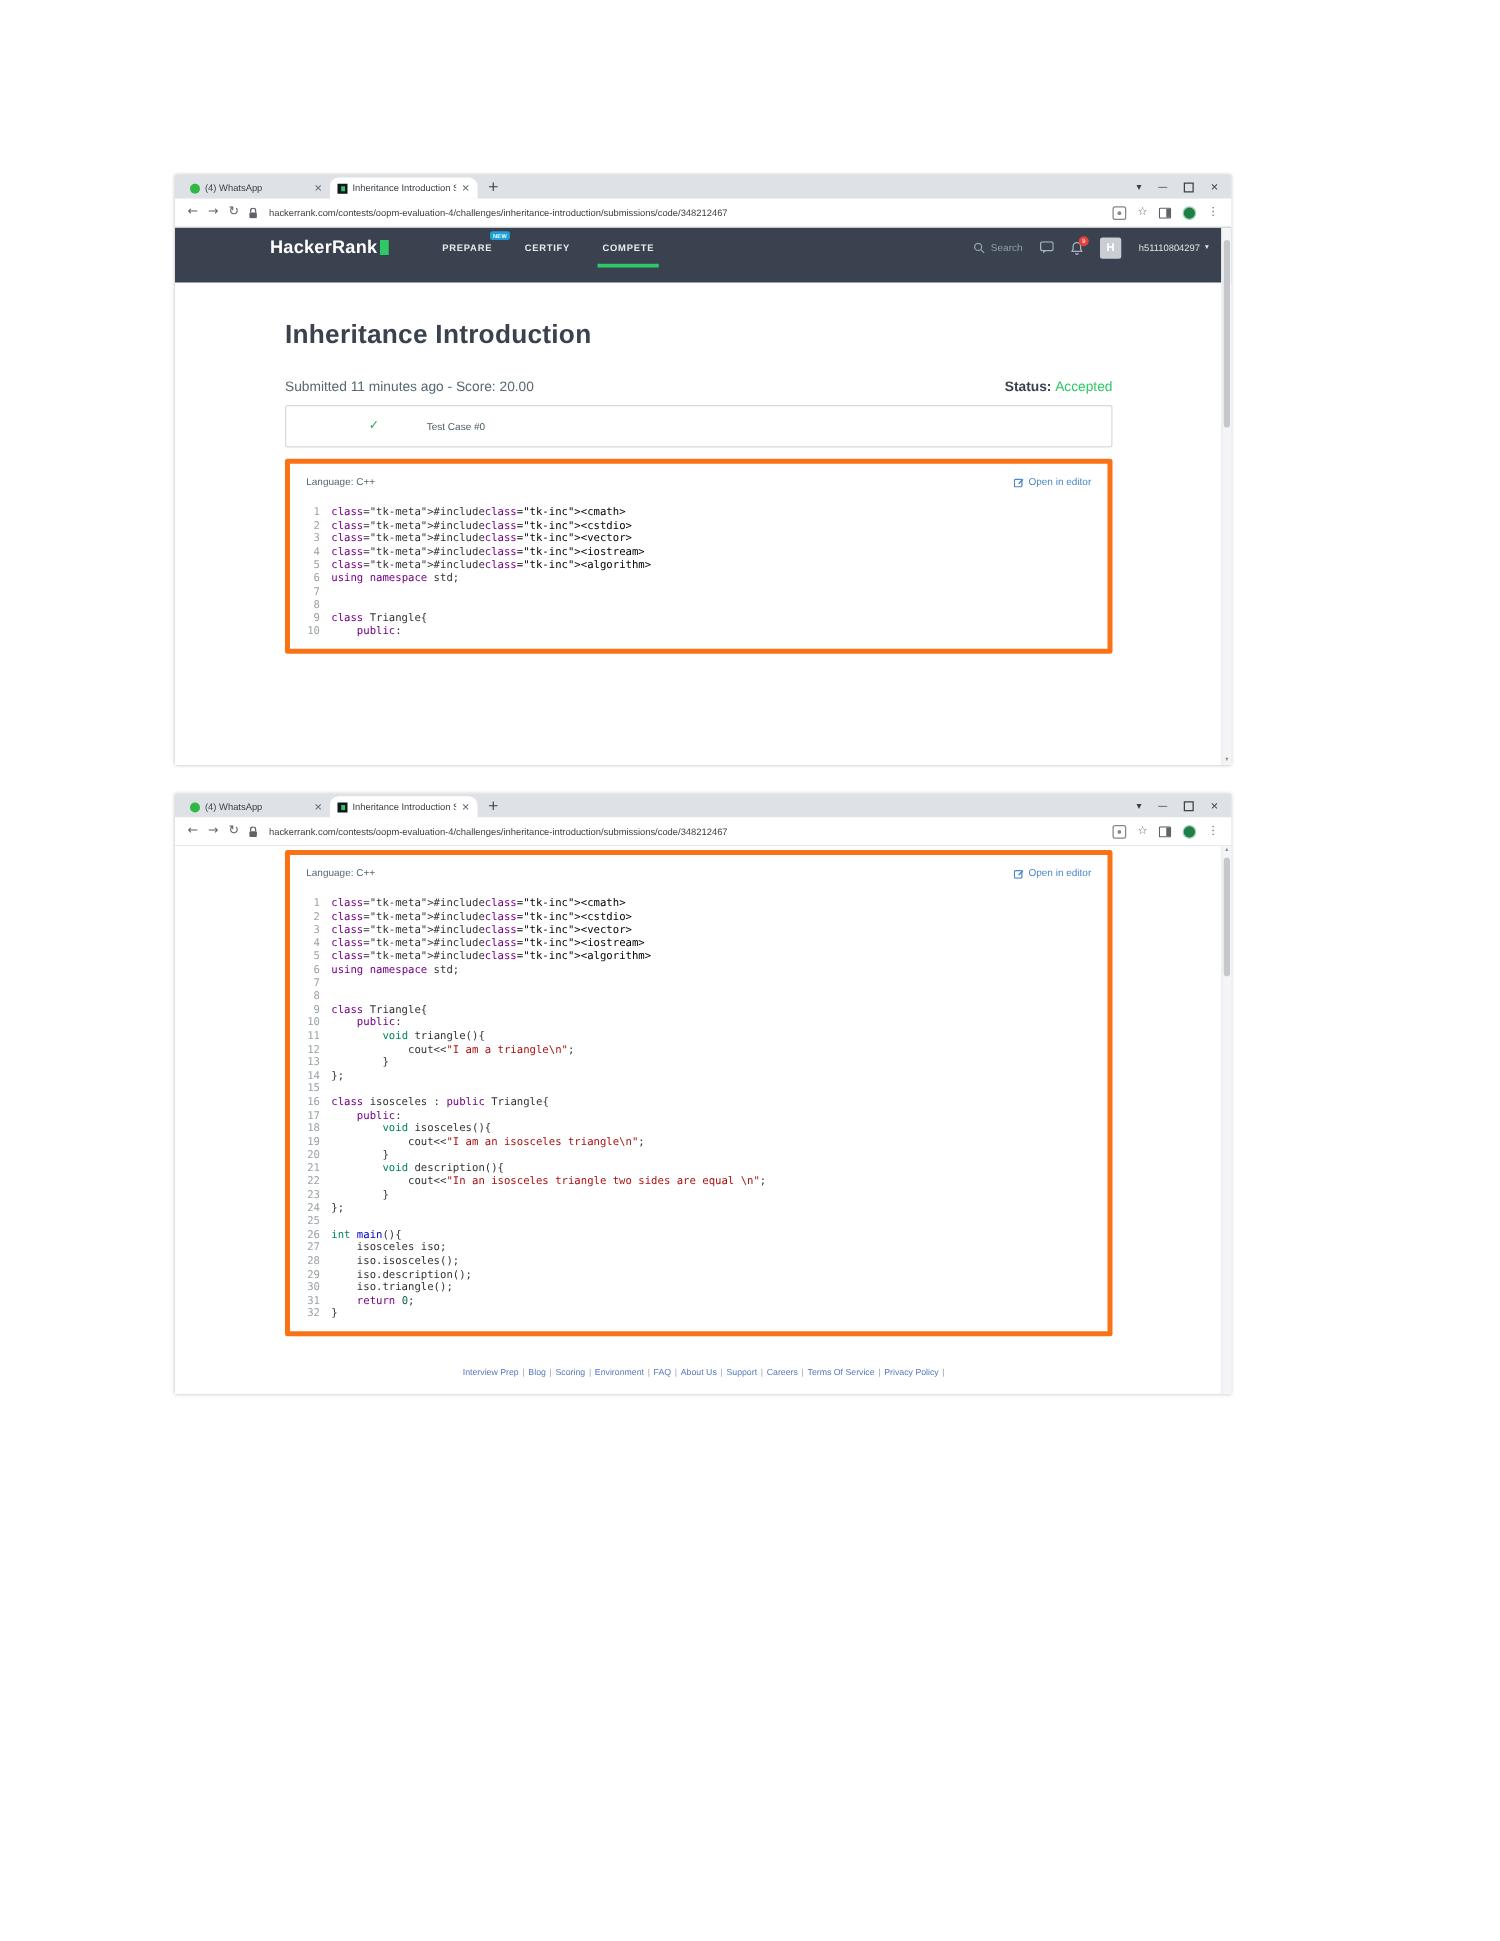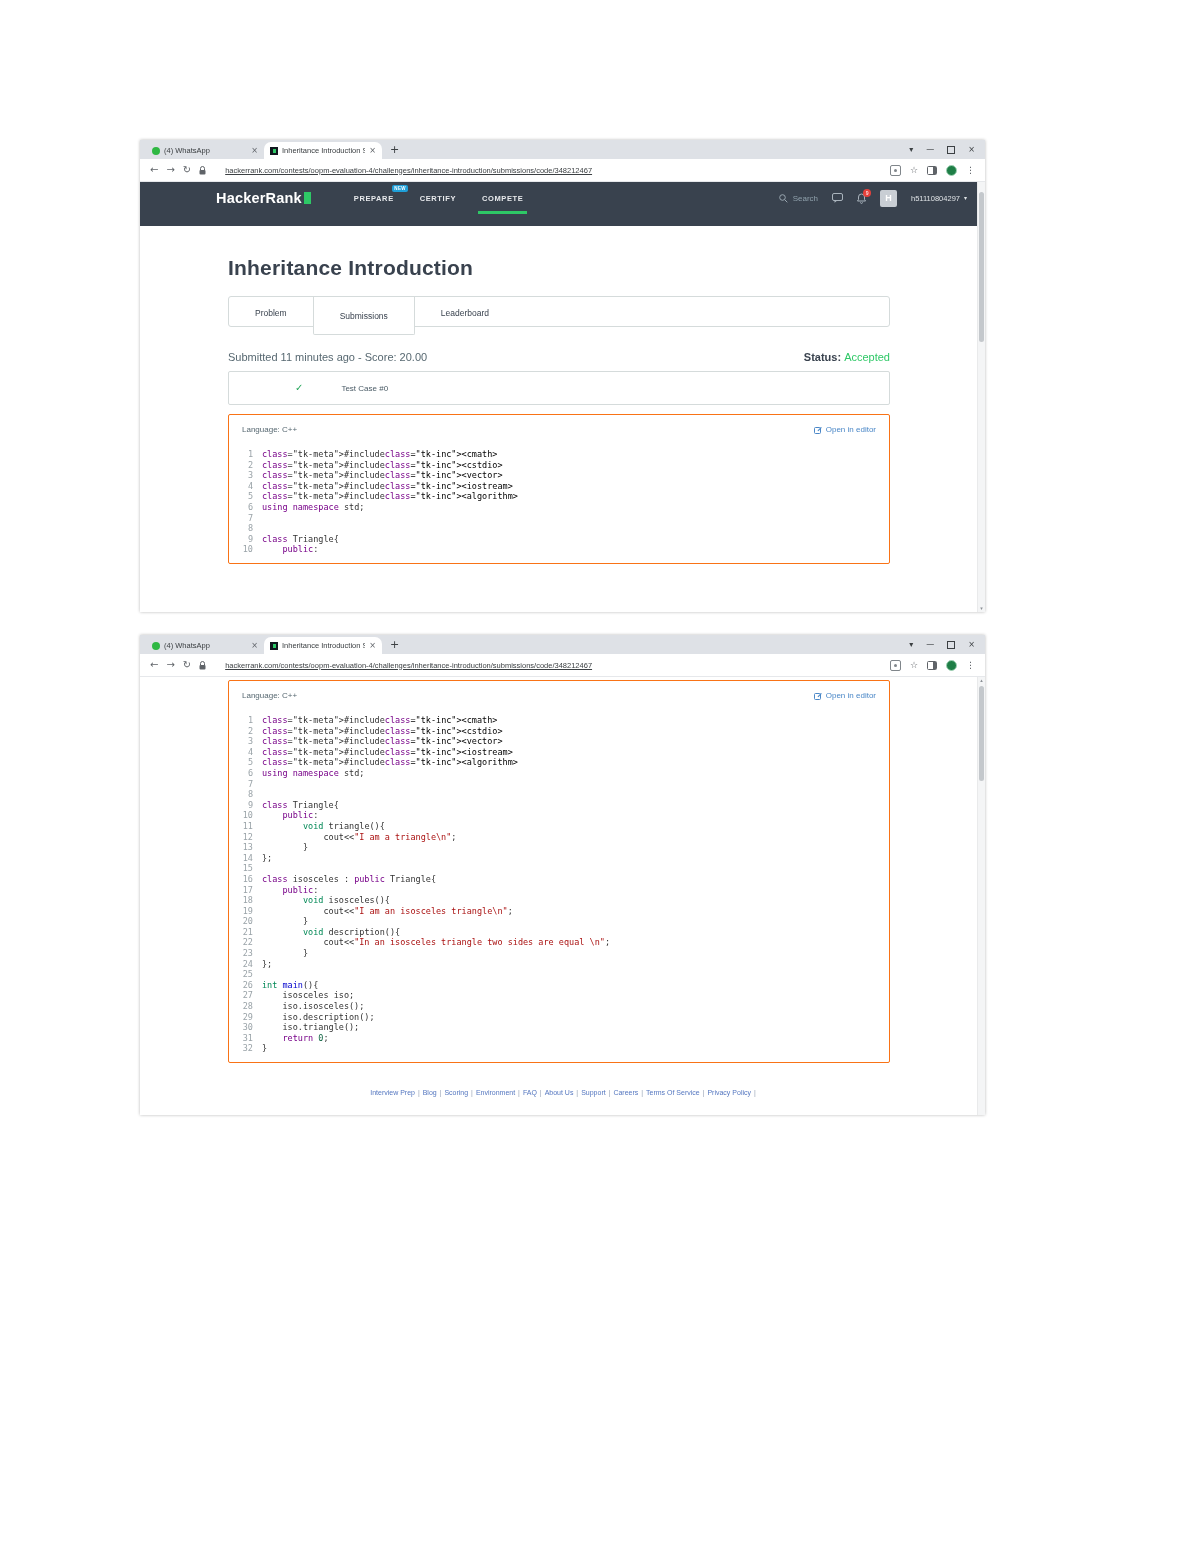--- a/index.html
+++ b/index.html
@@ -18,21 +18,21 @@
   .fav-hr:after{content:"";position:absolute;left:2.5px;top:2px;width:3px;height:4px;background:#2ec866;}
   .btab-close{font-size:8px;color:#5f6368;flex:none;}
   .newtab{margin:0 0 4px 8px;font-size:11px;color:#3c4043;line-height:1;}
   .winctl{margin-left:auto;display:flex;align-items:center;gap:13px;padding:0 4px 5px 0;color:#3c4043;font-size:8px;}
   .maxbox{width:6px;height:6px;border:1px solid #3c4043;display:inline-block;}
   .icon{font-family:"DejaVu Sans",sans-serif;line-height:1;}
 
   .urlbar{height:23px;background:#fff;display:flex;align-items:center;gap:8px;padding:0 10px;
           border-bottom:1px solid #e6e8eb;box-sizing:border-box;}
   .nav-ic{color:#5f6368;font-size:10px;}
-  .urlfield{flex:1;display:flex;align-items:flex-start;gap:19px;font-size:7.5px;color:#3c4043;overflow:hidden;white-space:nowrap;text-decoration:underline;}
+  .urlfield{flex:1;display:flex;align-items:flex-start;gap:9px;font-size:7.5px;color:#3c4043;overflow:hidden;white-space:nowrap;}
   .url-right{display:flex;align-items:center;gap:9px;color:#5f6368;font-size:9px;}
   .profile-dot{width:11px;height:11px;border-radius:50%;background:#1e7e46;border:1px solid #9fd1b4;box-sizing:border-box;}
   .ext-ic{width:9px;height:9px;border:1px solid #80868b;border-radius:2px;position:relative;}
   .ext-ic:after{content:"";position:absolute;left:3px;top:3px;width:3px;height:3px;background:#80868b;border-radius:50%;}
 
   .viewport{position:relative;overflow:hidden;background:#fff;height:calc(100% - 42px);}
   .scrollbar{position:absolute;top:0;right:0;width:7px;height:100%;background:#f4f5f6;border-left:1px solid #e9eaeb;z-index:9;}
   .sb-thumb{position:absolute;right:1px;width:5px;border-radius:3px;background:#c4c8cc;}
   .sb-arrow{position:absolute;right:0;width:7px;text-align:center;font-size:5px;color:#8a8f94;}
 
@@ -70,21 +70,21 @@
   .status-label{font-weight:bold;color:#39424e;}
   .status-val{color:#2ec866;margin-left:3px;}
 
   .test-box{margin:8px 0 0 88px;width:662px;box-sizing:border-box;border:1px solid #d5dbdb;border-radius:2px;
             height:34px;display:flex;align-items:center;padding-left:66px;gap:38px;}
   .check-ic{color:#26a65b;font-size:10px;font-weight:bold;}
   .test-label{font-size:8px;color:#4a5b66;}
 
   .sc-heading{margin:30px 0 0 88px;font-size:13px;font-weight:bold;color:#39424e;}
 
-  .code-box{margin:9px 0 0 88px;width:662px;box-sizing:border-box;border:1px solid #f97316;border-radius:2px;background:#fff;}
+  .code-box{margin:9px 0 0 88px;width:662px;box-sizing:border-box;border:4px solid #f97316;border-radius:2px;background:#fff;}
   .code-head{height:29px;display:flex;align-items:center;justify-content:space-between;padding:0 13px;}
   .lang-label{font-size:8px;color:#576871;}
   .open-editor{display:flex;align-items:center;gap:4px;font-size:8px;color:#4a87c7;text-align:right;}
   .codelines{padding:5px 0 8px 0;font-family:"DejaVu Sans Mono",monospace;font-size:8.5px;line-height:10.6px;}
   .cl{display:flex;}
   .ln{width:24px;text-align:right;padding-right:9px;color:#9aa3a8;flex:none;}
   .lc{white-space:pre;color:#333;}
   .tk-kw{color:#770088;}  .tk-type{color:#008855;} .tk-str{color:#aa1111;}
   .tk-num{color:#116644;} .tk-def{color:#0000cc;}
 
@@ -178,25 +178,20 @@
           <span class="hr-user">
             <span>h51110804297</span>
             <span class="icon">▾</span>
           </span>
         </div>
       </div>
 
 
       <div class="hr-title">Inheritance Introduction</div>
 
-      <div class="pg-tabs">
-        <span class="pg-tab">Problem</span>
-        <span class="pg-tab active">Submissions</span>
-        <span class="pg-tab">Leaderboard</span>
-      </div>
 
       <div class="pg-meta">
         <span>Submitted 11 minutes ago - Score: 20.00</span>
         <span>
           <span class="status-label">Status:</span><span class="status-val">Accepted</span>
         </span>
       </div>
 
       <div class="test-box">
         <span class="check-ic icon">✓</span>

